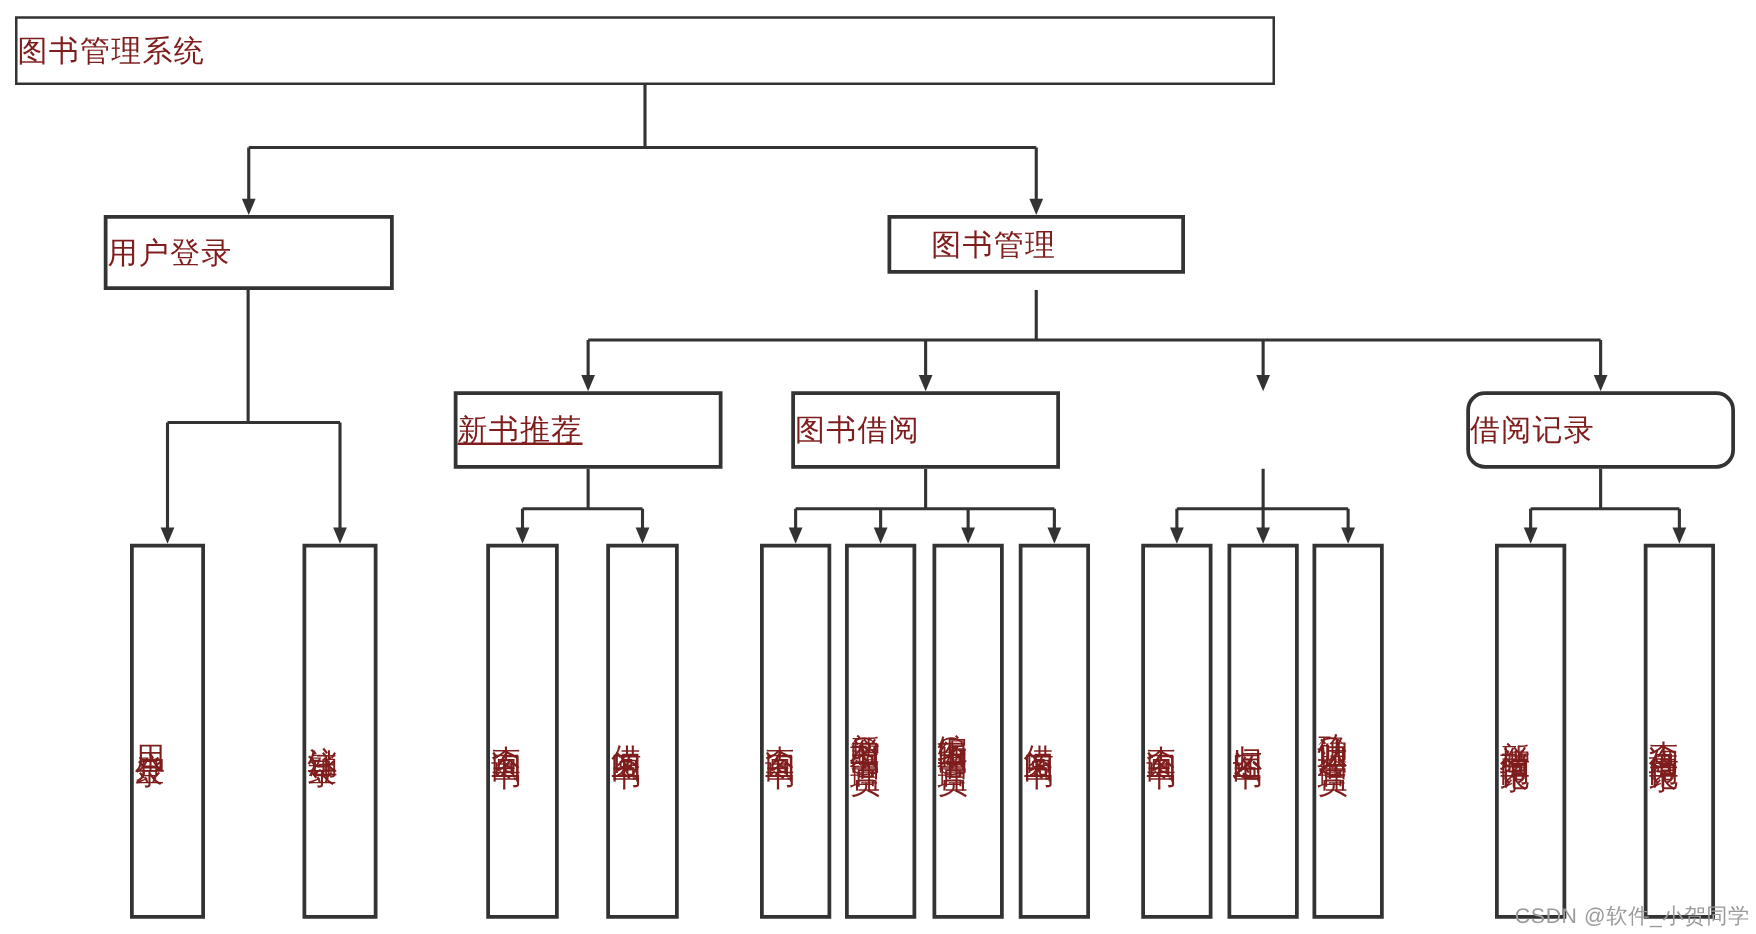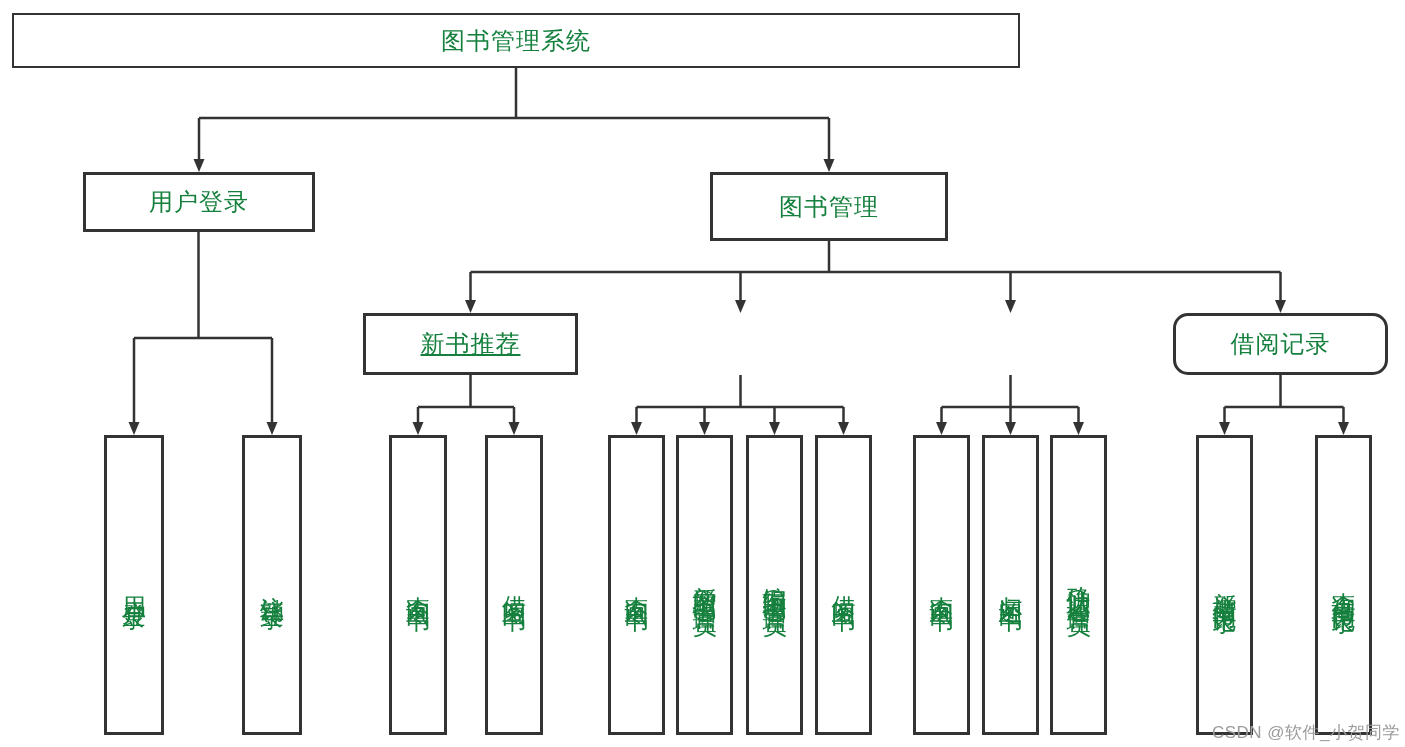--- a/index.html
+++ b/index.html
@@ -21,22 +21,21 @@
     width: 1405px;
     height: 747px;
   }
   .node {
     position: absolute;
     box-sizing: border-box;
     background: #ffffff;
     border: 3px solid #333333;
     display: flex;
     align-items: center;
-    justify-content: center;
-    color: #15803d;
+    color: #7f1d1d;
     font-size: 24px;
     letter-spacing: 1px;
     white-space: nowrap;
   }
   .node.root {
     border-width: 2px;
   }
   .node.leaf {
     border-width: 3px;
   }
@@ -147,27 +146,30 @@
     </g>
   </svg>
 
   <div class="node root" style="left:12px; top:13px; width:1008px; height:55px;">
     <span>图书管理系统</span>
   </div>
 
   <div class="node" style="left:83px; top:172px; width:232px; height:60px;">
     <span>用户登录</span>
   </div>
-  <div class="node" style="left:710px; top:172px; width:238px; height:69px;">
+  <div class="node" style="left:710px; top:172px; width:238px; height:47px;padding-left:32px;">
     <span>图书管理</span>
   </div>
 
   <div class="node" style="left:363px; top:313px; width:215px; height:62px;text-decoration:underline;">
     <span>新书推荐</span>
   </div>
+  <div class="node" style="left:633px; top:313px; width:215px; height:62px;">
+    <span>图书借阅</span>
+  </div>
   <div class="node" style="left:1173px; top:313px; width:215px; height:62px;border-radius:15px;">
     <span>借阅记录</span>
   </div>
 
   <div class="node leaf" style="left:104px; top:435px; width:60px; height:300px;">
     <span class="vtext">用户登录</span>
   </div>
   <div class="node leaf" style="left:242px; top:435px; width:60px; height:300px;">
     <span class="vtext">注销登录</span>
   </div>

